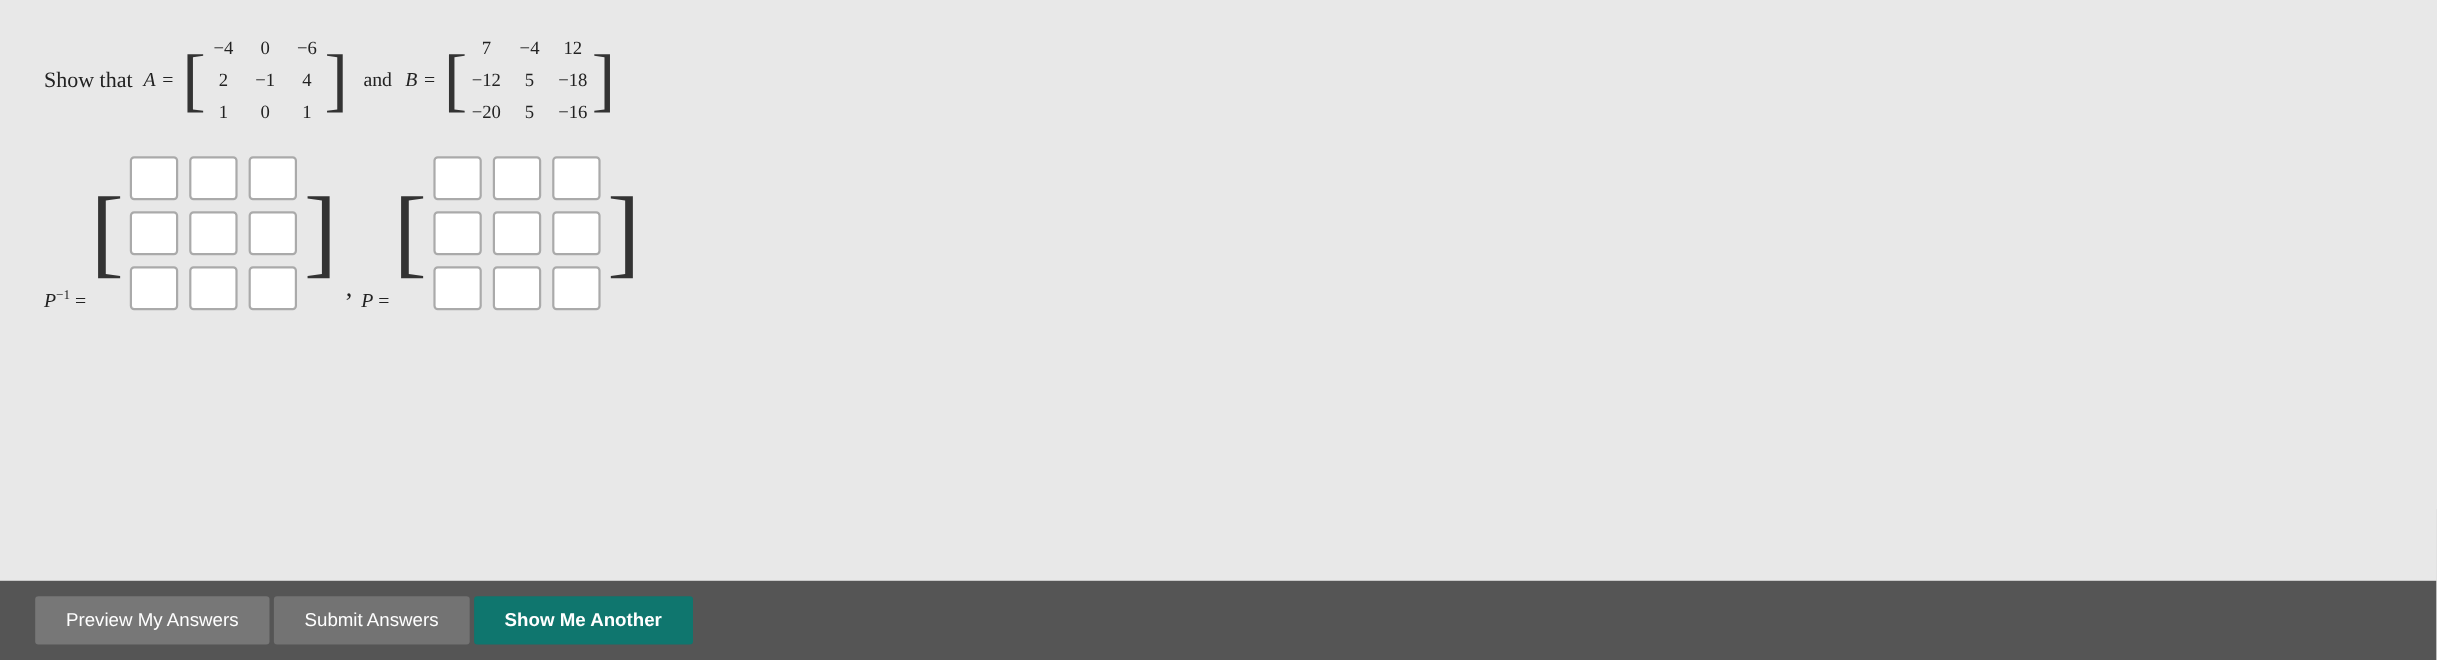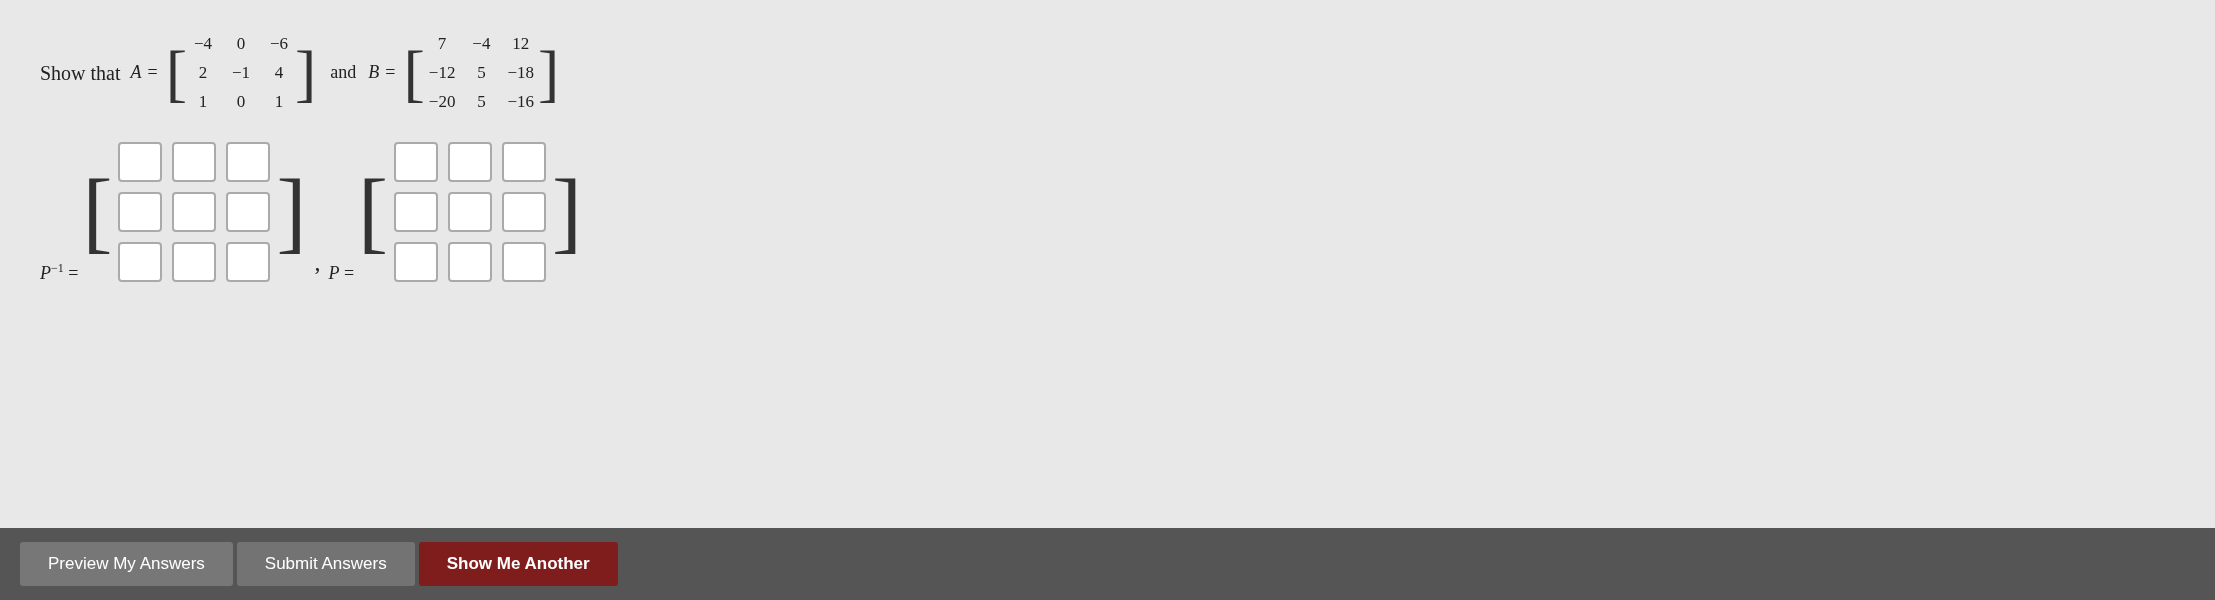--- a/index.html
+++ b/index.html
@@ -133,21 +133,21 @@
     .comma-separator {
       font-size: 24px;
       margin: 0 8px;
       align-self: flex-end;
       padding-bottom: 8px;
     }
 
     
     .button-bar {
       background: #555;
-      padding: 14px 20px;
+      padding: 14px 32px;
       display: flex;
       gap: 4px;
       align-items: center;
     }
 
     .btn {
       padding: 12px 28px;
       font-size: 17px;
       font-family: Arial, sans-serif;
       border: none;
@@ -159,21 +159,21 @@
       background: #777;
       color: #fff;
     }
 
     .btn-submit {
       background: #737373;
       color: #fff;
     }
 
     .btn-show-another {
-      background: #7f1d1d;
+      background: #0f766e;
       color: #fff;
       font-weight: 600;
     }
 
     sup {
       font-size: 12px;
     }
 
     .italic { font-style: italic; }
   </style>

